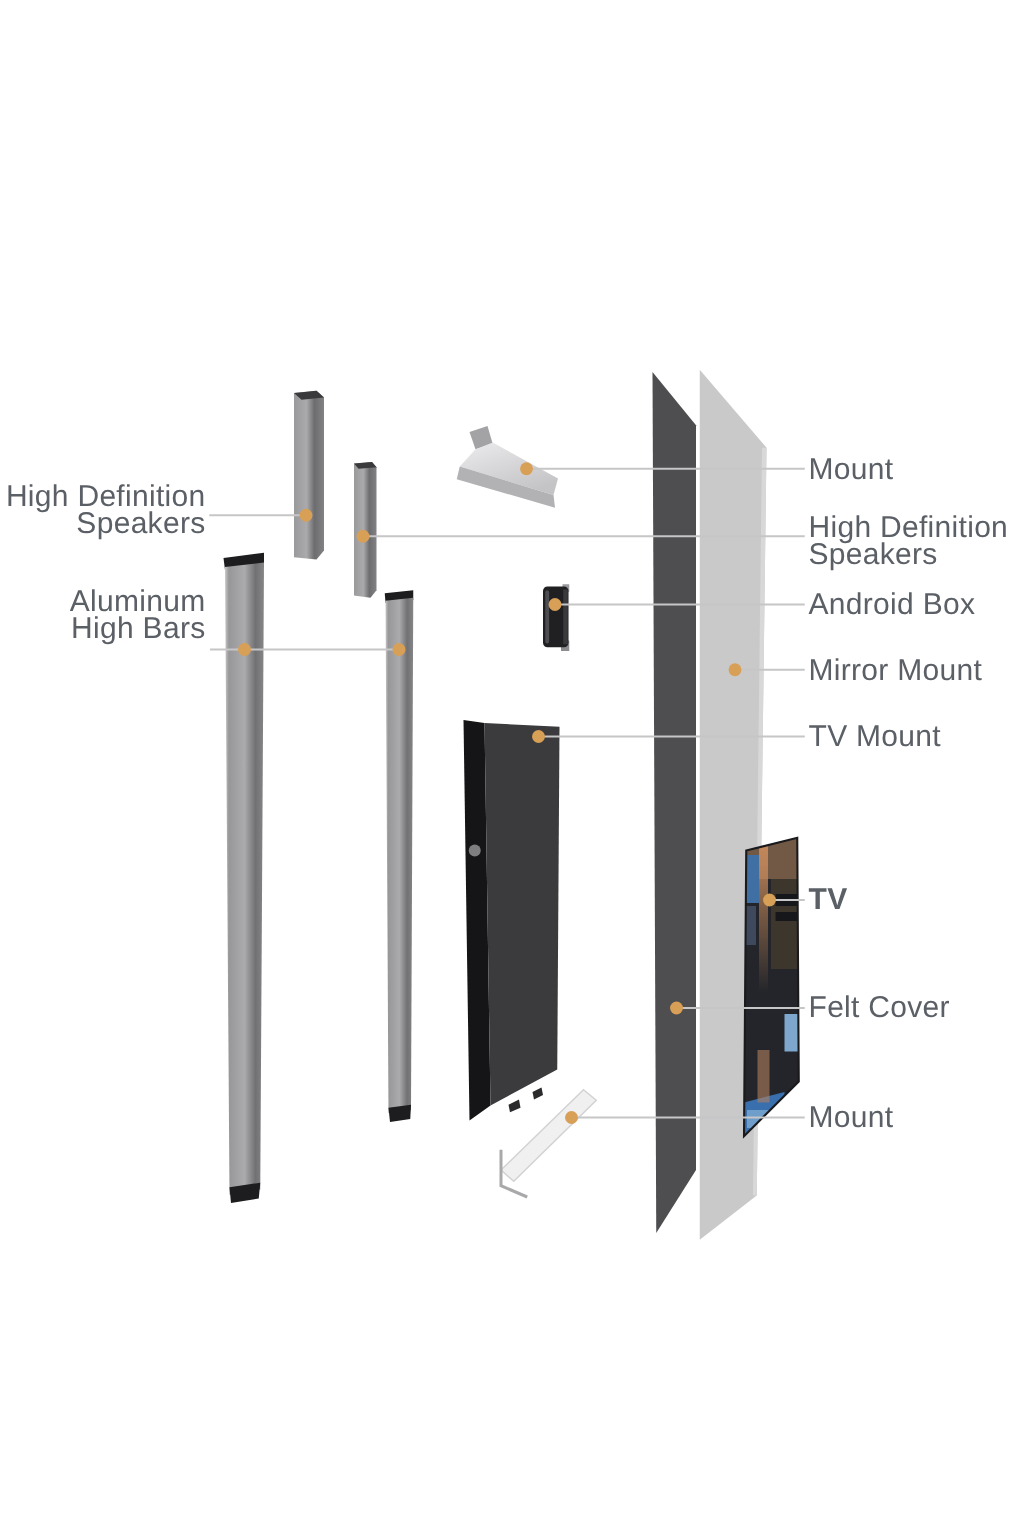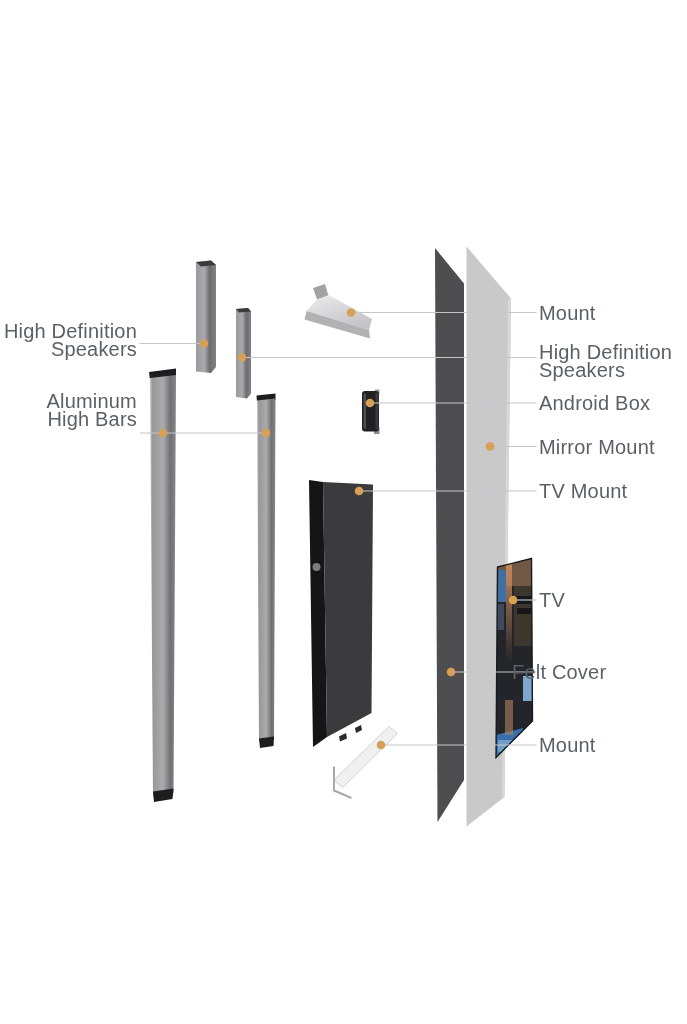--- a/index.html
+++ b/index.html
@@ -166,17 +166,17 @@
   <div class="lbl" style="left:539px;top:304px;">Mount</div>
 
   <div class="lbl" style="left:539px;top:343px;">
     <div>High Definition</div>
     <div>Speakers</div>
   </div>
 
   <div class="lbl" style="left:539px;top:394px;">Android Box</div>
   <div class="lbl" style="left:539px;top:438px;">Mirror Mount</div>
   <div class="lbl" style="left:539px;top:482px;">TV Mount</div>
-  <div class="lbl" style="left:539px;top:591px;">TV</div>
-  <div class="lbl" style="left:512px;top:663px;">Felt Cover</div>
+  <div class="lbl" style="left:539px;top:591px;font-weight:bold;">TV</div>
+  <div class="lbl" style="left:539px;top:663px;">Felt Cover</div>
   <div class="lbl" style="left:539px;top:736px;">Mount</div>
 
 </div>
 
 </body></html>

